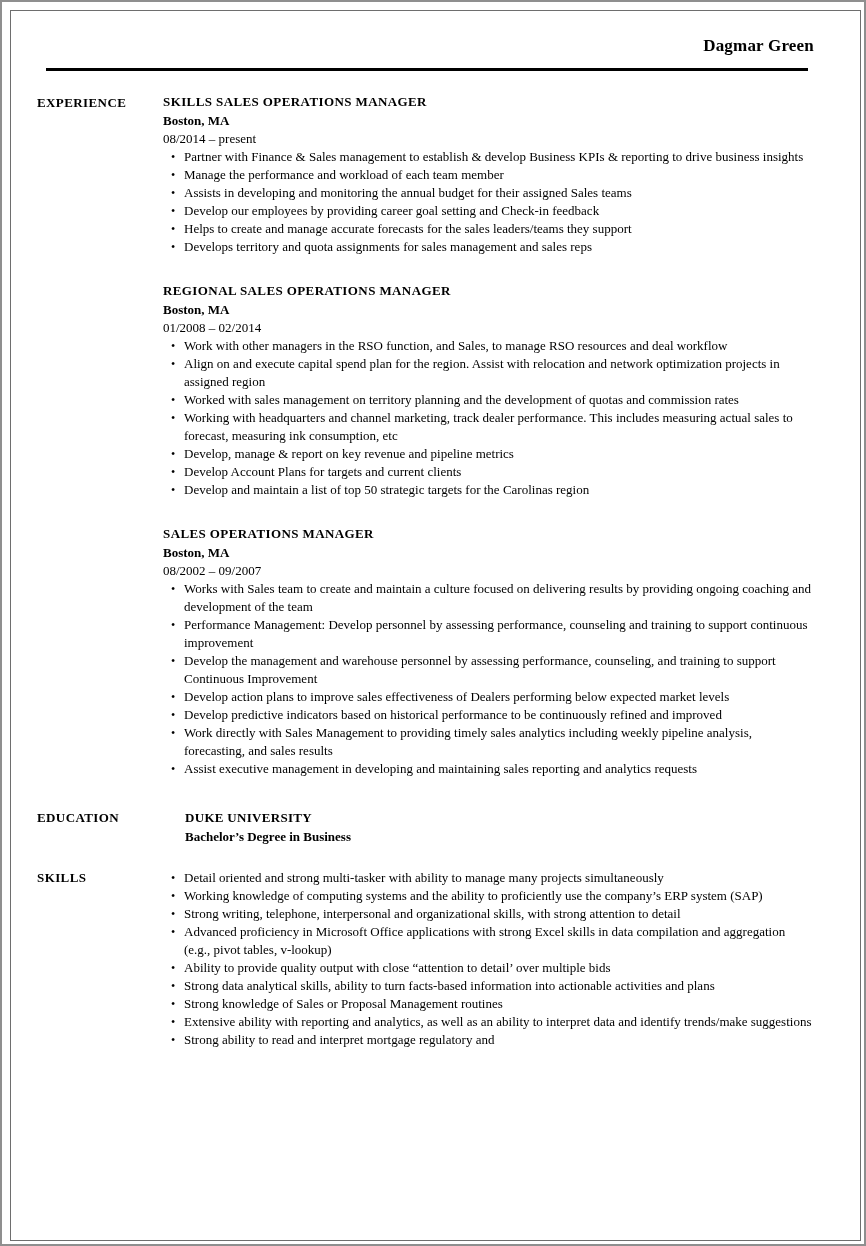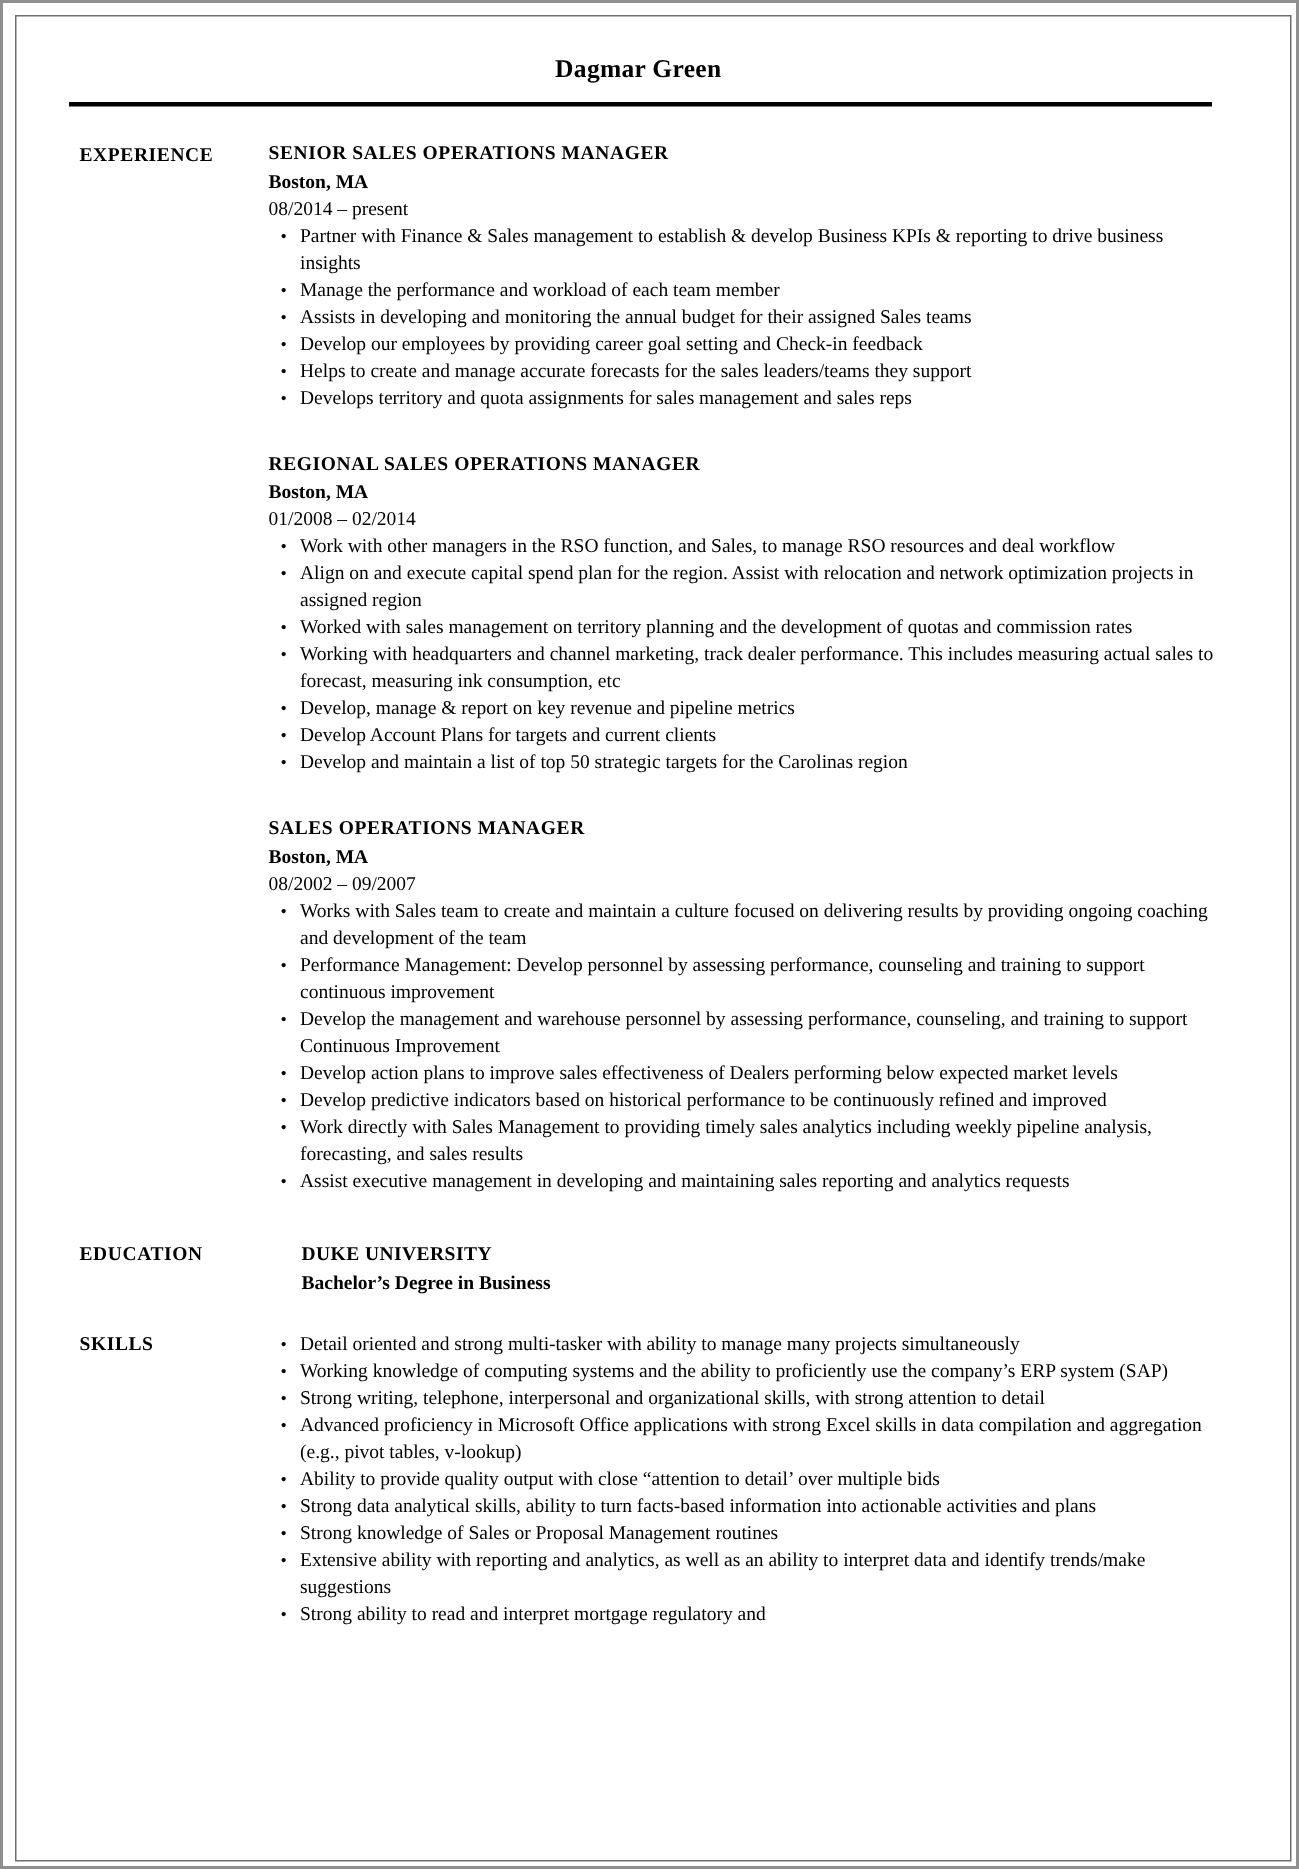--- a/index.html
+++ b/index.html
@@ -13,36 +13,35 @@
     border:2px solid #8f8f8f;
     padding:8px 3px 3px 8px;
     background:#fff;
   }
   .page{
     box-sizing:border-box;width:100%;height:100%;
     border:1px solid #6e6e6e;
     padding:12px 46px 20px 26px;
     overflow:hidden;background:#fff;
   }
-  .hdr{text-align:center;}
+  .hdr{text-align:right;}
   .hdr h1{
     font-size:17px;font-weight:bold;margin:13px 0 12px;
     letter-spacing:.2px;
   }
   .contact{
     font-size:13px;font-weight:bold;margin:0 0 5px;
   }
   .rule{
     border:none;border-top:3px solid #000;
     margin:0 6px 0 9px;
   }
   .section{
     display:grid;grid-template-columns:126px 1fr;
     margin-top:22px;
-    margin-left:16px;
   }
   .sec-label{
     font-size:13px;font-weight:bold;letter-spacing:.4px;
     line-height:18px;padding-top:1px;
   }
   .job h2{
     font-size:13px;font-weight:bold;letter-spacing:.4px;
     margin:0;line-height:18px;
   }
   .loc{font-size:13px;font-weight:bold;line-height:19px;}
@@ -70,21 +69,21 @@
 
     <div class="hdr">
       <h1>Dagmar Green</h1>
       <hr class="rule">
     </div>
 
     <div class="section">
       <div class="sec-label">EXPERIENCE</div>
       <div>
           <div class="job">
-            <h2>SENIOR SALES OPERATIONS MANAGER</h2>
+            <h2>SKILLS SALES OPERATIONS MANAGER</h2>
             <div class="loc">Boston, MA</div>
             <div class="dates">08/2014 – present</div>
             <ul class="bullets">
               <li>Partner with Finance &amp; Sales management to establish &amp; develop Business KPIs &amp; reporting to drive business insights</li>
               <li>Manage the performance and workload of each team member</li>
               <li>Assists in developing and monitoring the annual budget for their assigned Sales teams</li>
               <li>Develop our employees by providing career goal setting and Check-in feedback</li>
               <li>Helps to create and manage accurate forecasts for the sales leaders/teams they support</li>
               <li>Develops territory and quota assignments for sales management and sales reps</li>
             </ul>

